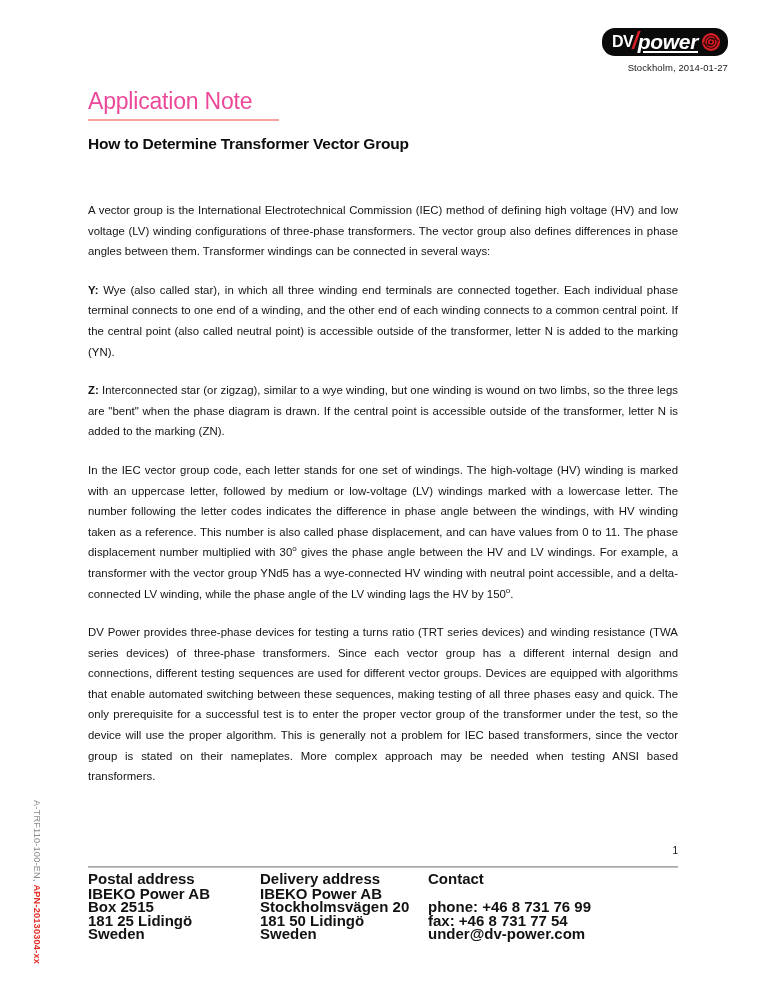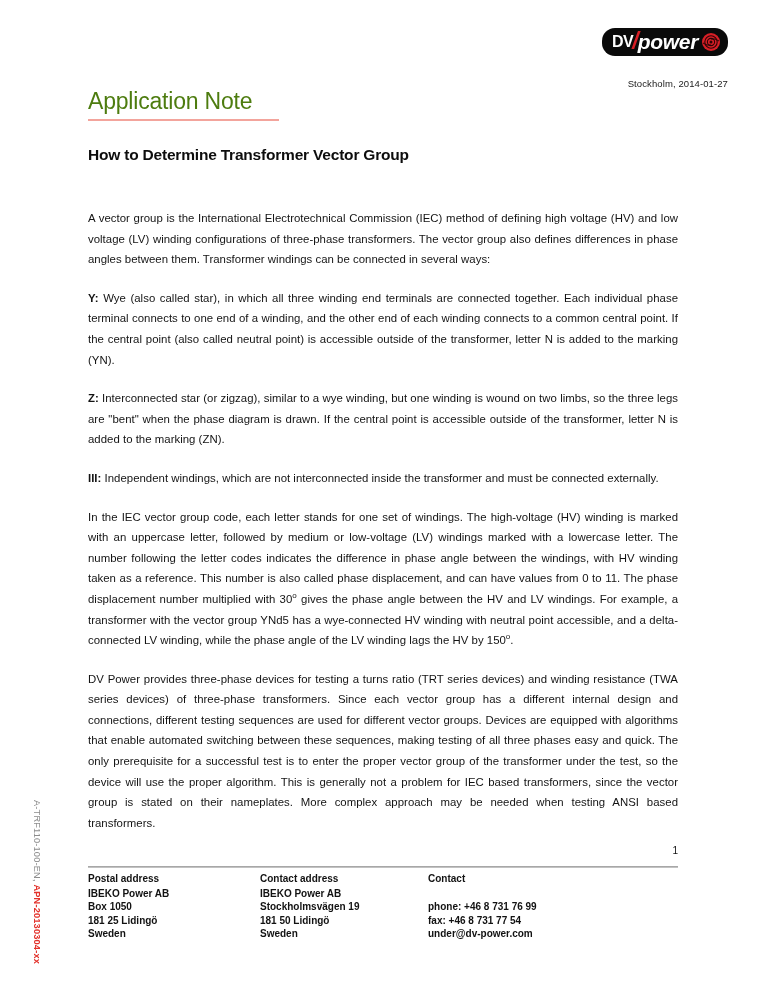--- a/index.html
+++ b/index.html
@@ -53,81 +53,82 @@
     vertical-align: middle;
     margin: 0 -1px;
   }
   .logo-power {
     color: #ffffff;
     font-size: 21px;
     font-weight: bold;
     font-style: italic;
     letter-spacing: -0.3px;
     vertical-align: middle;
+    text-decoration: underline;
   }
   .logo-rose {
     display: inline-block;
     vertical-align: middle;
     width: 20px;
     height: 20px;
     margin-left: 3px;
     margin-right: 1px;
   }
   .logo-date {
-    margin-top: 22px;
+    margin-top: 6px;
     font-size: 9.5px;
     color: #1a1a1a;
     letter-spacing: 0.1px;
   }
 
   
   .content {
     position: absolute;
     left: 88px;
     top: 0;
     width: 590px;
   }
   .app-note-title {
     position: absolute;
     top: 88px;
     left: 0;
     font-size: 23px;
     font-weight: 400;
     letter-spacing: -0.2px;
-    color: #4d7c0f;
+    color: #ec4899;
     white-space: nowrap;
   }
   .title-rule {
     position: absolute;
     top: 119px;
     left: 0;
     width: 191px;
     height: 2px;
     background: #f3a49c;
   }
   .doc-subtitle {
     position: absolute;
-    top: 146px;
+    top: 135px;
     left: 0;
     font-size: 15.5px;
     font-weight: bold;
     letter-spacing: -0.2px;
     color: #0d0d0d;
     white-space: nowrap;
   }
 
   
   .body-area {
     position: absolute;
     left: 88px;
     top: 196px;
     width: 590px;
   }
   p.para {
-    margin: 12px 0 18px 0;
+    margin: 4px 0 18px 0;
     font-size: 11.4px;
     line-height: 20.6px;
     text-align: justify;
     color: #131313;
     letter-spacing: 0.02px;
   }
   p.para:last-child { margin-bottom: 0; }
   .lead {
     font-weight: bold;
   }
@@ -155,21 +156,21 @@
     background: linear-gradient(to bottom, #9a9a9a, #cfcfcf);
   }
   .footer {
     position: absolute;
     left: 88px;
     top: 872px;
     width: 600px;
     display: flex;
   }
   .footer-col {
-    font-size: 10px;
+    font-size: 15px;
     line-height: 13.4px;
     color: #121212;
   }
   .footer-col.c1 { width: 172px; }
   .footer-col.c2 { width: 168px; }
   .footer-col.c3 { width: 200px; }
   .footer-head {
     font-weight: bold;
     display: block;
     margin-bottom: 1.5px;
@@ -220,39 +221,38 @@
   <div class="content">
     <div class="app-note-title">Application Note</div>
     <div class="title-rule"></div>
     <div class="doc-subtitle">How to Determine Transformer Vector Group</div>
   </div>
 
   <div class="body-area" id="body-area">
       <p class="para">A vector group is the International Electrotechnical Commission (IEC) method of defining high voltage (HV) and low voltage (LV) winding configurations of three-phase transformers. The vector group also defines differences in phase angles between them. Transformer windings can be connected in several ways:</p>
       <p class="para"><span class="lead">Y:</span> Wye (also called star), in which all three winding end terminals are connected together. Each individual phase terminal connects to one end of a winding, and the other end of each winding connects to a common central point. If the central point (also called neutral point) is accessible outside of the transformer, letter N is added to the marking (YN).</p>
       <p class="para"><span class="lead">Z:</span> Interconnected star (or zigzag), similar to a wye winding, but one winding is wound on two limbs, so the three legs are "bent" when the phase diagram is drawn. If the central point is accessible outside of the transformer, letter N is added to the marking (ZN).</p>
-      <p class="para"><span class="lead">III:</span> Independent windings, which are not interconnected inside the transformer and must be connected externally.</p>
       <p class="para">In the IEC vector group code, each letter stands for one set of windings. The high-voltage (HV) winding is marked with an uppercase letter, followed by medium or low-voltage (LV) windings marked with a lowercase letter. The number following the letter codes indicates the difference in phase angle between the windings, with HV winding taken as a reference. This number is also called phase displacement, and can have values from 0 to 11. The phase displacement number multiplied with 30<sup class="deg">o</sup> gives the phase angle between the HV and LV windings. For example, a transformer with the vector group YNd5 has a wye-connected HV winding with neutral point accessible, and a delta-connected LV winding, while the phase angle of the LV winding lags the HV by 150<sup class="deg">o</sup>.</p>
       <p class="para">DV Power provides three-phase devices for testing a turns ratio (TRT series devices) and winding resistance (TWA series devices) of three-phase transformers. Since each vector group has a different internal design and connections, different testing sequences are used for different vector groups. Devices are equipped with algorithms that enable automated switching between these sequences, making testing of all three phases easy and quick. The only prerequisite for a successful test is to enter the proper vector group of the transformer under the test, so the device will use the proper algorithm. This is generally not a problem for IEC based transformers, since the vector group is stated on their nameplates. More complex approach may be needed when testing ANSI based transformers.</p>
     </div>
 
   <div class="page-number">1</div>
   <div class="footer-rule"></div>
   <div class="footer" id="footer-cols">
       <div class="footer-col c1">
         <span class="footer-head">Postal address</span>
         <span class="footer-line">IBEKO Power AB</span>
-        <span class="footer-line">Box 1050</span>
+        <span class="footer-line">Box 2515</span>
         <span class="footer-line">181 25 Lidingö</span>
         <span class="footer-line">Sweden</span>
       </div>
       <div class="footer-col c2">
-        <span class="footer-head">Contact address</span>
+        <span class="footer-head">Delivery address</span>
         <span class="footer-line">IBEKO Power AB</span>
-        <span class="footer-line">Stockholmsvägen 19</span>
+        <span class="footer-line">Stockholmsvägen 20</span>
         <span class="footer-line">181 50 Lidingö</span>
         <span class="footer-line">Sweden</span>
       </div>
       <div class="footer-col c3">
         <span class="footer-head">Contact</span>
         <span class="footer-spacer"></span>
         <span class="footer-line">phone: +46 8 731 76 99</span>
         <span class="footer-line">fax: +46 8 731 77 54</span>
         <span class="footer-line">under@dv-power.com</span>
       </div>

